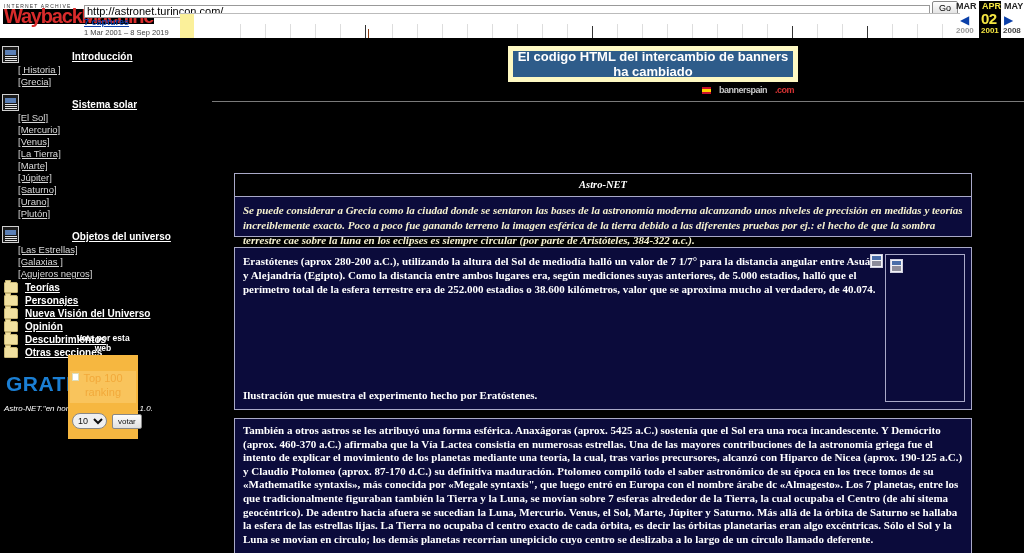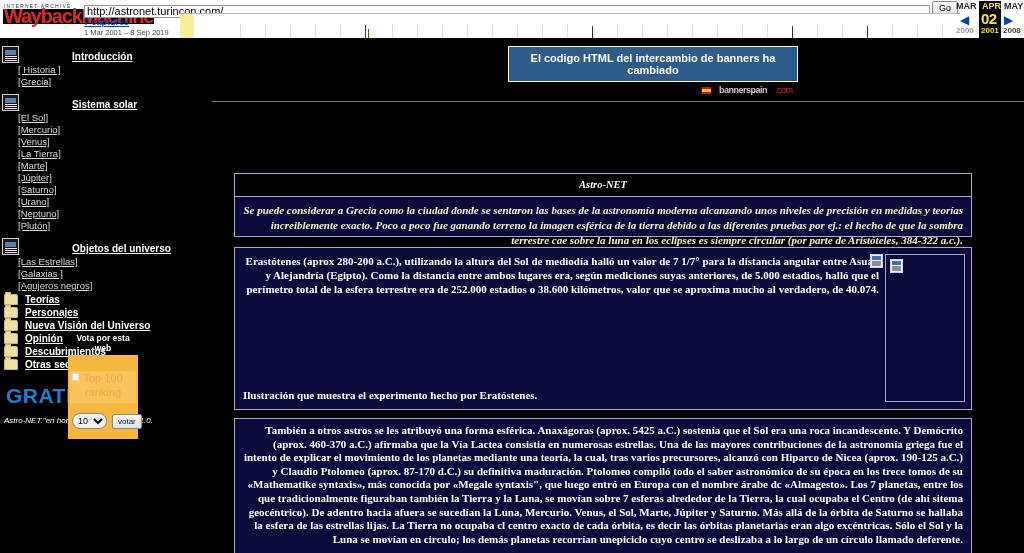--- a/index.html
+++ b/index.html
@@ -276,37 +276,37 @@
   
   #main {
     position: absolute; left: 208px; top: 0;
     width: 816px; height: 513px;
     background: #000;
   }
   #ad-banner {
     position: absolute; left: 300px; top: 6px;
     width: 290px; height: 36px;
     background: #2e5c8a;
-    border: 1px solid #fef9c3;
+    border: 5px solid #fef9c3;
     box-sizing: border-box;
     color: #ffffff;
-    font-size: 11px;
+    font-size: 13px;
     font-weight: bold;
     display: flex; align-items: center; justify-content: center;
     text-align: center;
     cursor: pointer;
   }
   #ad-credit {
     position: absolute; left: 494px; top: 45px;
     display: flex; align-items: center; gap: 8px;
     cursor: pointer;
   }
   #ad-flag { width: 9px; height: 7px; background: linear-gradient(#c8102e 0 2px, #ffd100 2px 5px, #c8102e 5px 7px); }
   #ad-credit .bs1 { font-size: 9px; font-weight: bold; color: #c9c9c9; letter-spacing: -0.5px; font-family: "Liberation Sans", sans-serif;}
-  #ad-credit .bs2 { font-size: 9px; font-weight: normal; color: #d83434; letter-spacing: -0.5px; font-family: "Liberation Sans", sans-serif;}
+  #ad-credit .bs2 { font-size: 9px; font-weight: bold; color: #d83434; letter-spacing: -0.5px; font-family: "Liberation Sans", sans-serif;}
 
   #main-rule {
     position: absolute; left: 4px; top: 61px;
     width: 812px; height: 1px;
     background: #7a7a7a;
   }
   #page-title {
     position: absolute; left: 0; top: 68px;
     width: 816px;
     text-align: center;
@@ -335,21 +335,21 @@
     font-size: 10.5px;
     color: #ffffff;
     padding: 5px 0 6px 0;
   }
   .box-body {
     padding: 6px 8px 7px 8px;
     font-family: "Liberation Serif", serif;
     font-size: 11px;
     line-height: 14px;
     color: #ffffff;
-    text-align: right;
+    text-align: left;
   }
   .box-body.italic {
     font-style: italic;
     font-weight: bold;
     color: #f6f2d0;
     line-height: 15px;
     font-size: 11px;
   }
   .box-body.bold {
     font-weight: bold;
@@ -479,21 +479,20 @@
       <span class="sb-section-label">Sistema solar</span>
     </div>
     <a class="sb-link">[El Sol]</a>
     <a class="sb-link">[Mercurio]</a>
     <a class="sb-link">[Venus]</a>
     <a class="sb-link">[La Tierra]</a>
     <a class="sb-link">[Marte]</a>
     <a class="sb-link">[Júpiter]</a>
     <a class="sb-link">[Saturno]</a>
     <a class="sb-link">[Urano]</a>
-    <a class="sb-link">[Neptuno]</a>
     <a class="sb-link">[Plutón]</a>
 
     <div class="sb-section">
       <span class="icon-doc"></span>
       <span class="sb-section-label">Objetos del universo</span>
     </div>
     <a class="sb-link">[Las Estrellas]</a>
     <a class="sb-link">[Galaxias  ]</a>
     <a class="sb-link">[Agujeros negros]</a>
 

